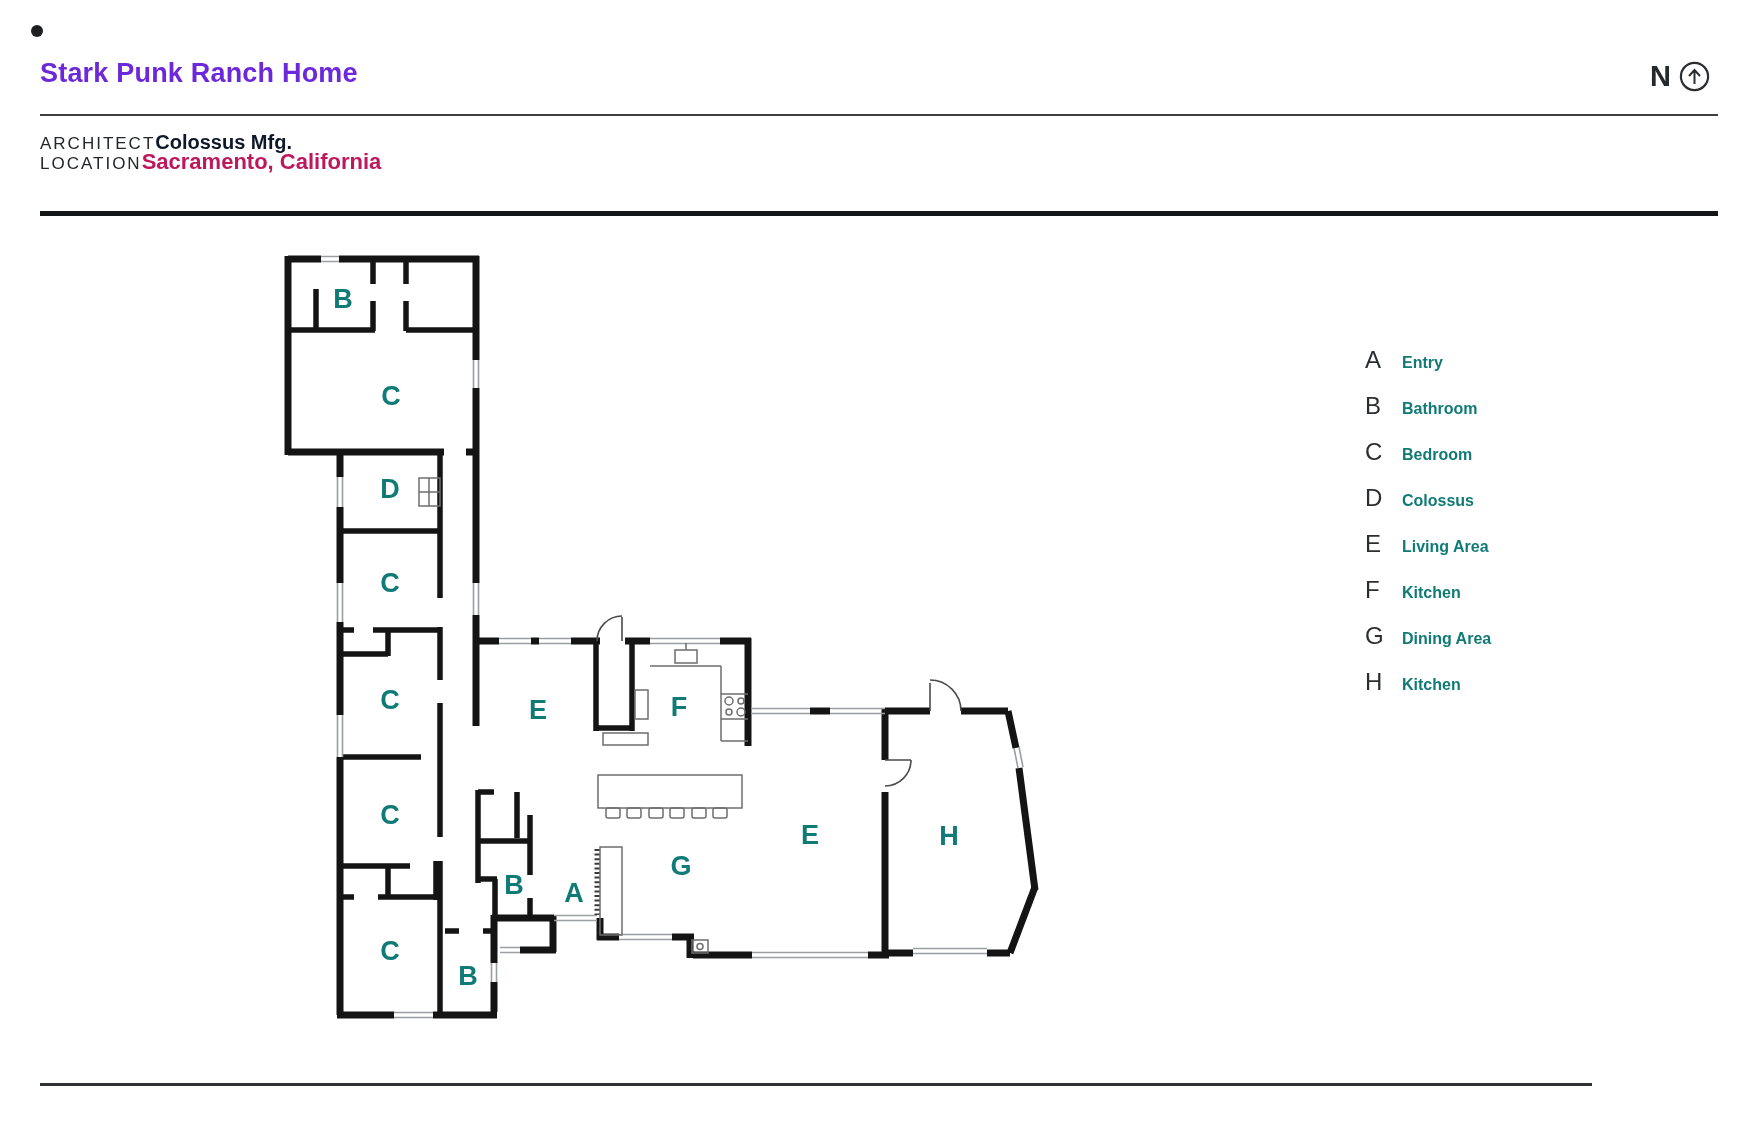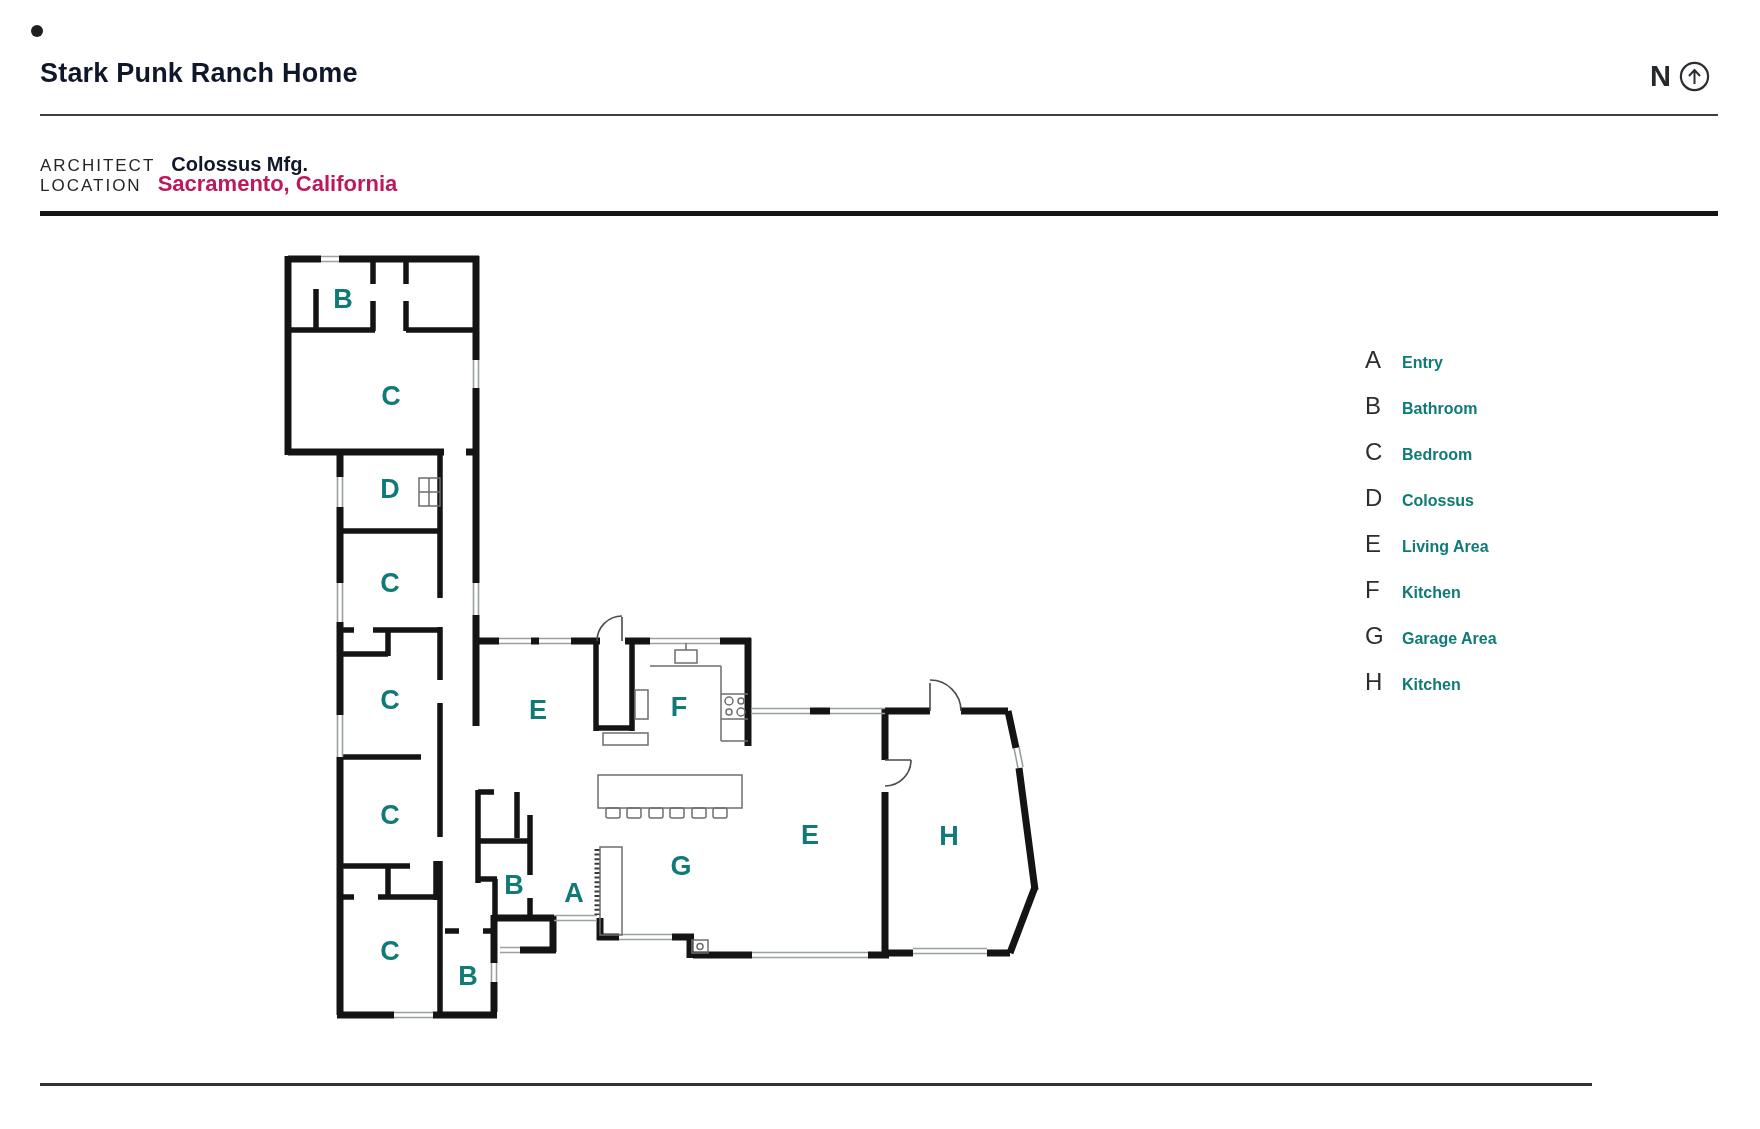--- a/index.html
+++ b/index.html
@@ -4,23 +4,23 @@
 <style>
   html,body{margin:0;padding:0;}
   body{
     width:1760px;height:1129px;position:relative;background:#ffffff;
     font-family:"Liberation Sans", sans-serif;overflow:hidden;
     -webkit-font-smoothing:antialiased;
   }
   .abs{position:absolute;}
   
   .brand-dot{left:31px;top:25px;width:12px;height:12px;border-radius:50%;background:#1d1f20;}
-  .page-title{left:40px;top:58px;font-size:27px;font-weight:700;color:#0f172a;letter-spacing:.2px;}
+  .page-title{left:40px;top:58px;font-size:27px;font-weight:700;color:#6d28d9;letter-spacing:.2px;}
   .rule-thin{left:40px;top:114px;width:1678px;height:2px;background:#3d3f41;}
-  .meta-row{left:40px;display:flex;align-items:baseline;gap:16px;white-space:nowrap;margin-top:22px;}
+  .meta-row{left:40px;display:flex;align-items:baseline;white-space:nowrap;}
   .meta-row.architect{top:131px;}
   .meta-row.location{top:149px;}
   .meta-label{font-size:17px;letter-spacing:2px;color:#232628;font-weight:500;}
   .meta-value-strong{font-size:20px;font-weight:700;color:#0f172a;}
   .meta-value-teal{font-size:22px;font-weight:600;color:#be185d;}
   .rule-thick{left:40px;top:211px;width:1678px;height:5px;background:#141617;}
   .rule-bottom{left:40px;top:1083px;width:1552px;height:3px;background:#303335;}
   
   .compass{left:1650px;top:60px;display:flex;align-items:center;gap:7px;}
   .compass-n{font-size:29px;font-weight:700;color:#26292b;line-height:1;}
@@ -81,21 +81,21 @@
   <div class="legend-row">
     <span class="legend-key">E</span>
     <span class="legend-label">Living Area</span>
   </div>
   <div class="legend-row">
     <span class="legend-key">F</span>
     <span class="legend-label">Kitchen</span>
   </div>
   <div class="legend-row">
     <span class="legend-key">G</span>
-    <span class="legend-label">Garage Area</span>
+    <span class="legend-label">Dining Area</span>
   </div>
   <div class="legend-row">
     <span class="legend-key">H</span>
     <span class="legend-label">Kitchen</span>
   </div>
 </div>
 
 <svg class="abs plan-svg" width="1760" height="1129" viewBox="0 0 1760 1129">
 
   <g fill="none" stroke="#141414" stroke-width="7">

